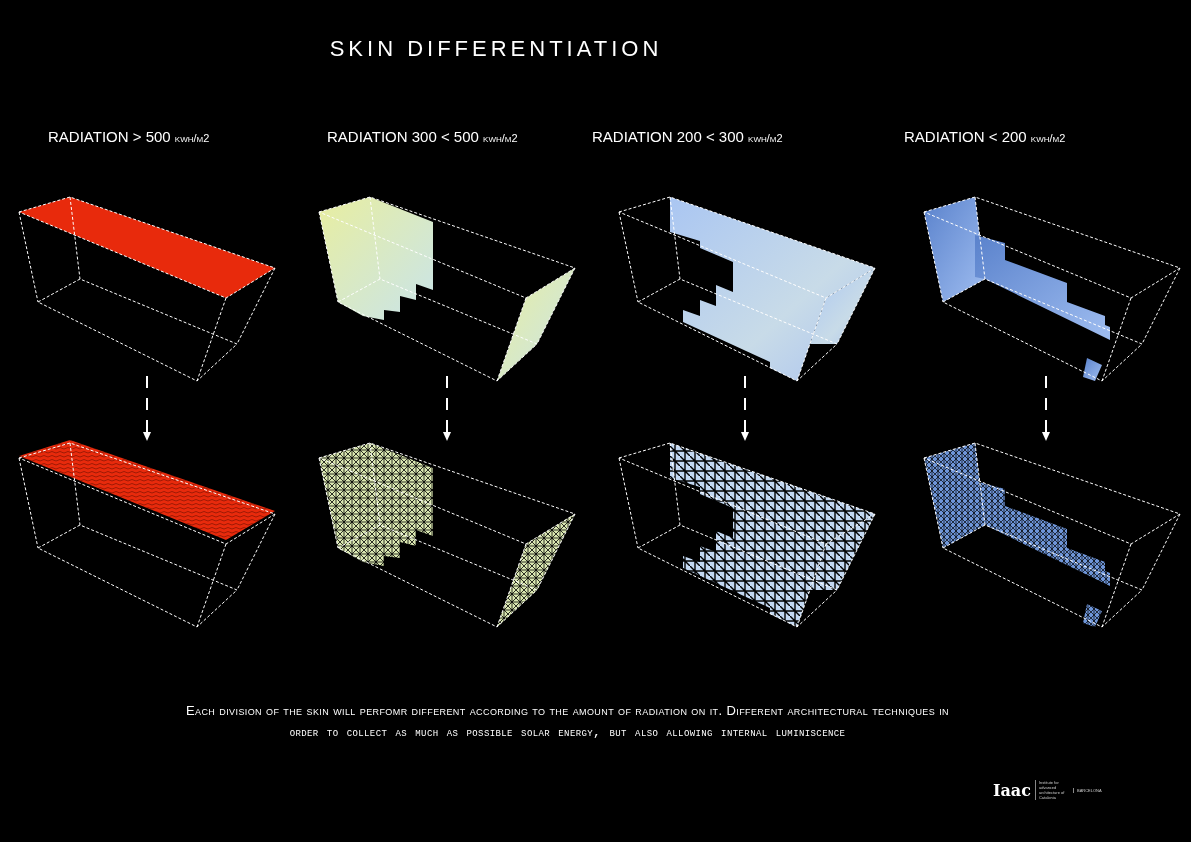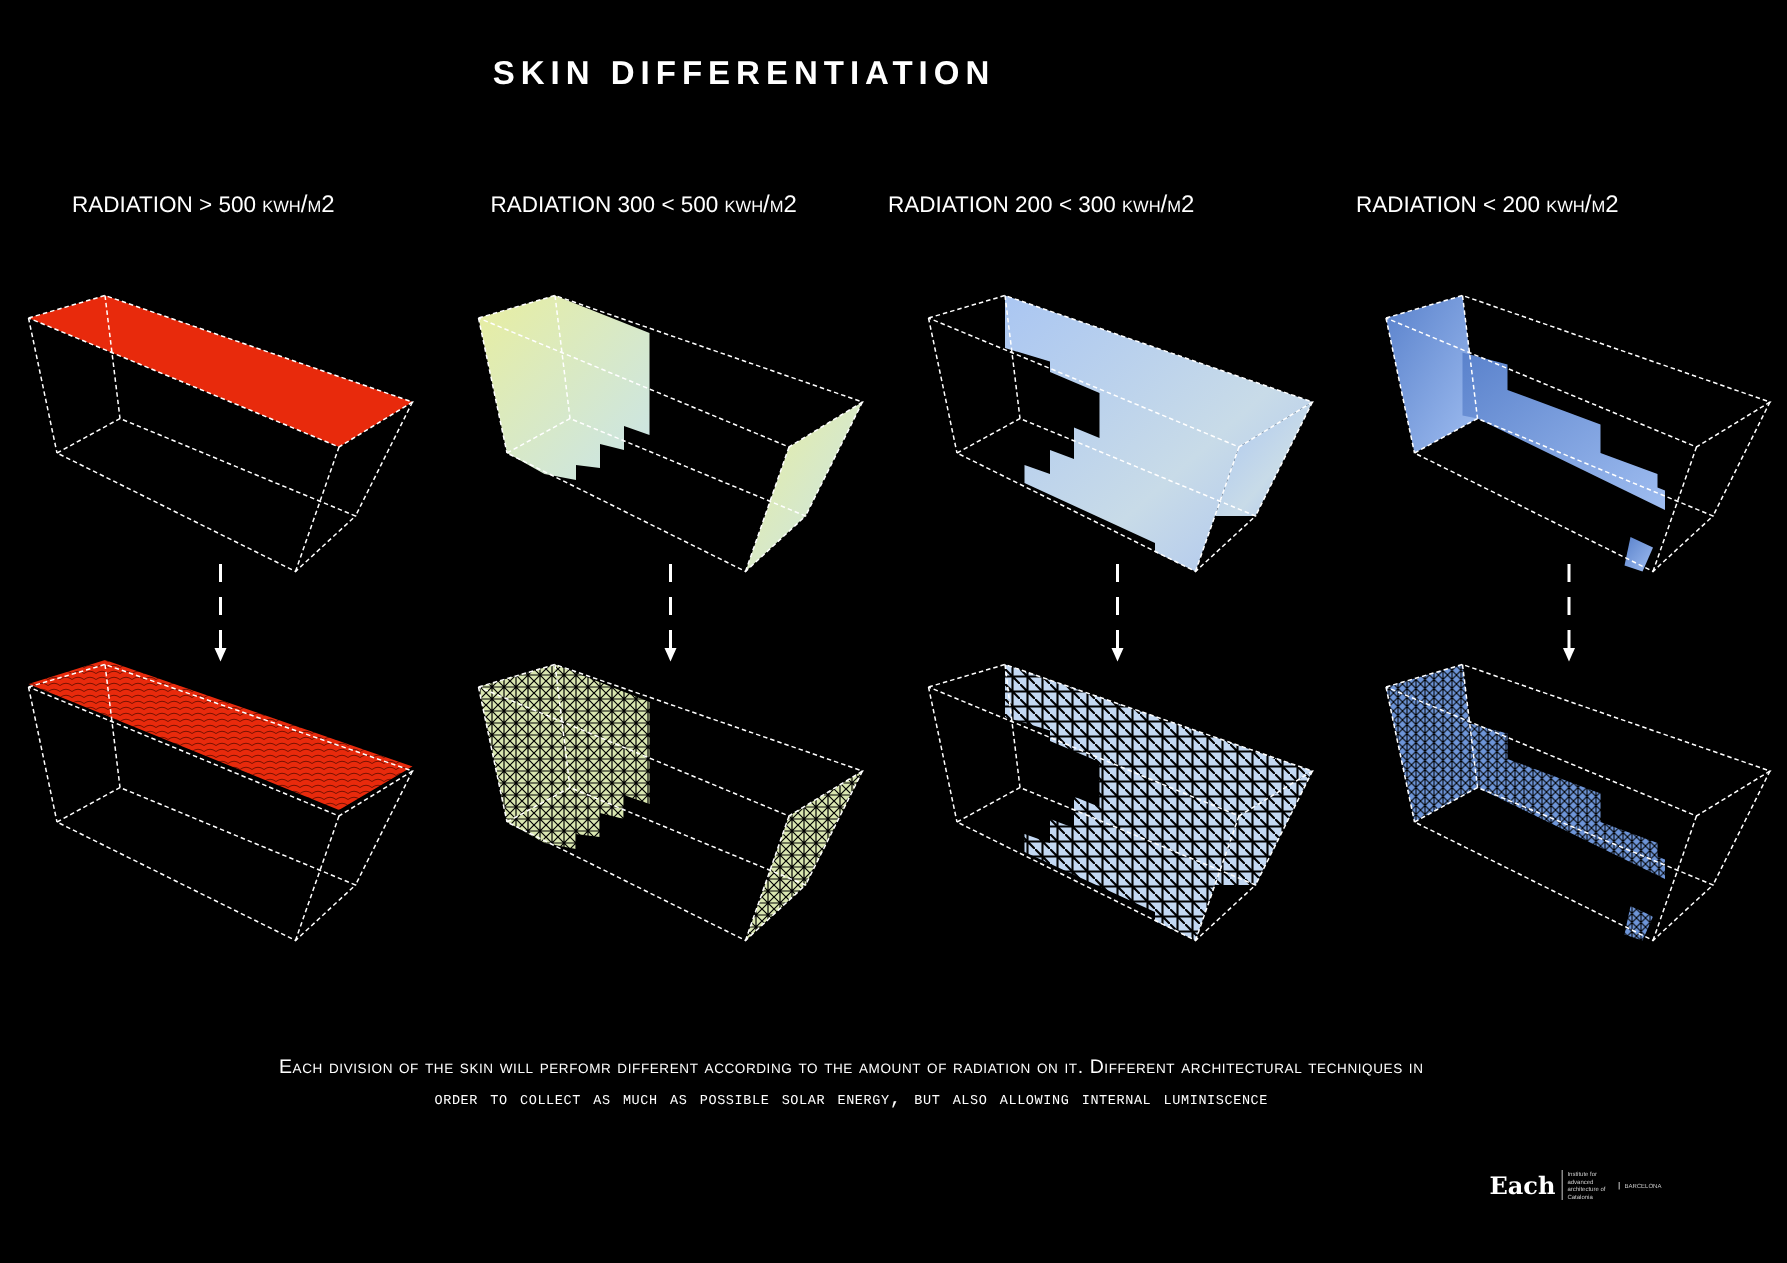--- a/index.html
+++ b/index.html
@@ -1,19 +1,19 @@
 <!DOCTYPE html>
 <html><head>
 <meta charset="utf-8">
 <style>
   html,body{margin:0;padding:0;background:#000;}
   body{width:1191px;height:842px;position:relative;overflow:hidden;font-family:"Liberation Sans",sans-serif;color:#fff;}
-  .title{position:absolute;left:0;width:992px;top:36px;text-align:center;font-weight:bold;font-size:22px;letter-spacing:4px;}
+  .title{position:absolute;left:0;width:992px;top:36px;text-align:center;font-weight:normal;font-size:22px;letter-spacing:4px;}
   .col-label{position:absolute;top:128px;font-size:15px;white-space:nowrap;}
-  .col-label .unit{font-size:16px;}
+  .col-label .unit{font-size:11px;}
   .diagram{position:absolute;left:0;top:0;}
   .caption{position:absolute;left:0;width:1135px;top:684px;text-align:center;font-size:13px;font-variant:small-caps;line-height:22px;letter-spacing:0.4px;}
   .caption .line1{display:block;margin-top:16px;}
   .caption .line2{display:block;font-family:Liberation Mono, monospace;}
   .logo{position:absolute;left:993px;top:780px;display:flex;align-items:center;gap:4px;}
   .logo-mark{font-family:"DejaVu Serif",serif;font-weight:bold;font-size:16px;color:#fff;}
   .logo-text{font-size:4px;line-height:5px;color:#ccc;border-left:1px solid #888;padding-left:3px;}
   .logo-city{font-size:4px;color:#ccc;border-left:1px solid #888;padding-left:3px;}
 </style>
 </head>
@@ -130,16 +130,16 @@
     <use href="#box"></use>
   </g>
 </svg>
 
 <div class="caption">
   <span class="line1">Each division of the skin will perfomr different according to the amount of radiation on it. Different architectural techniques in</span>
   <span class="line2">order to collect as much as possible solar energy, but also allowing internal luminiscence</span>
 </div>
 
 <div class="logo">
-  <span class="logo-mark">Each</span>
+  <span class="logo-mark">Iaac</span>
   <span class="logo-text" style="width:30px;">Institute for advanced architecture of Catalonia</span>
   <span class="logo-city">BARCELONA</span>
 </div>
 
 </body></html>

